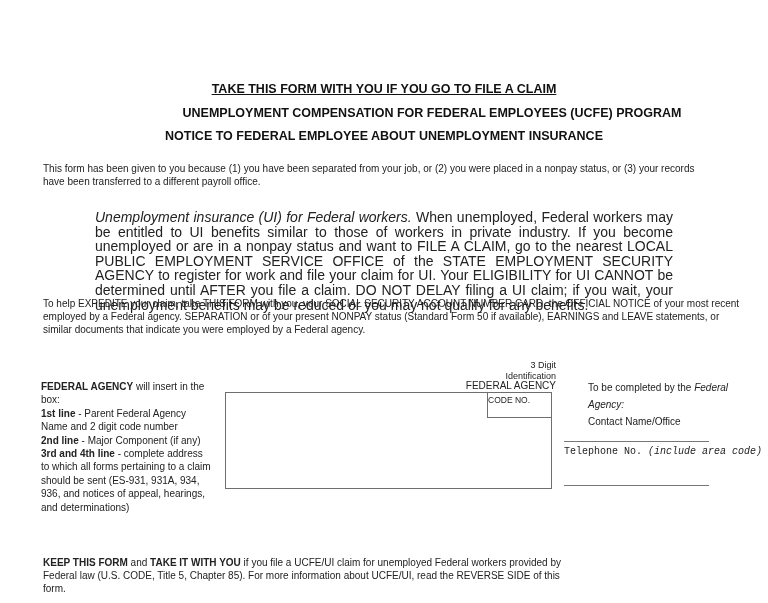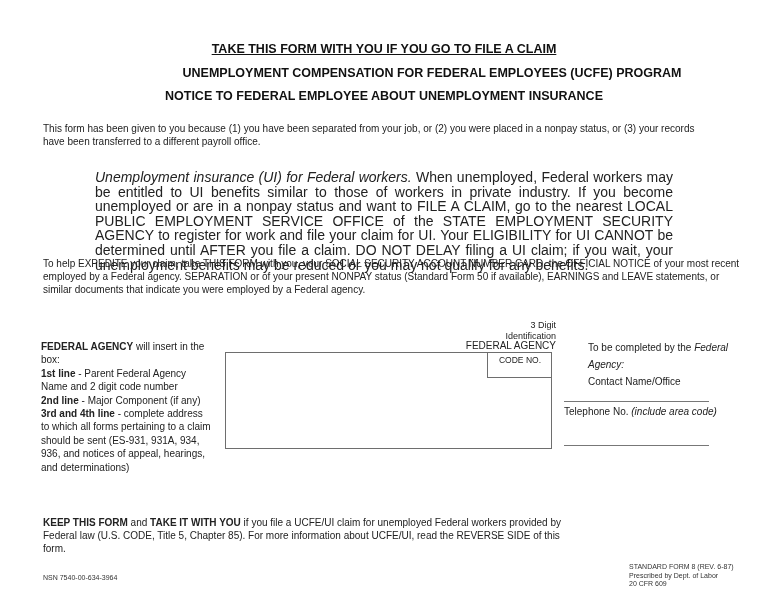--- a/index.html
+++ b/index.html
@@ -8,21 +8,21 @@
       background: #ffffff;
     }
     body {
       width: 768px;
       height: 603px;
       position: relative;
       overflow: hidden;
       font-family: "Liberation Sans", "DejaVu Sans", sans-serif;
       color: #1a1a1a;
     }
-    .abs { position: absolute; }
+    .abs { position: absolute; margin-top: 40px; }
     .heading {
       left: 0;
       width: 768px;
       text-align: center;
       font-weight: bold;
       font-size: 12.5px;
       letter-spacing: 0px;
       color: #111;
     }
     .heading.underline span { text-decoration: underline; }
@@ -58,21 +58,21 @@
       background: #fff;
     }
     .code-box {
       left: 487px;
       top: 352px;
       width: 65px;
       height: 26px;
       border-left: 1px solid #6e6e6e;
       border-bottom: 1px solid #6e6e6e;
       box-sizing: border-box;
-      text-align: center;
+      text-align: left;
       font-size: 8.5px;
       padding-top: 3px;
       color: #222;
     }
     .code-header {
       left: 444px;
       top: 320px;
       width: 112px;
       text-align: right;
       font-size: 9px;
@@ -141,21 +141,21 @@
 <div class="abs agency-box"></div>
 <div class="abs code-box">
   <span>CODE NO.</span>
 </div>
 
 <div class="abs contact-block">
   <span>To be completed by the </span><span class="italic">Federal Agency:</span><br>
   <span>Contact Name/Office</span>
 </div>
 <div class="abs underline-rule" style="top:401px;"></div>
-<div class="abs" style="left:564px; top:406px; font-size:10px; color:#222;">
+<div class="abs" style="left:564px; top:406px; font-size:10px; color:#222;font-family:Liberation Mono, monospace;">
   <span>Telephone No. </span><span class="italic">(include area code)</span>
 </div>
 <div class="abs underline-rule" style="top:445px;"></div>
 
 <div class="abs para" style="left:43px; top:516px; width:540px;">
   <span class="bold">KEEP THIS FORM</span><span> and </span><span class="bold">TAKE IT WITH YOU</span><span> if you file a UCFE/UI claim for unemployed Federal workers provided by Federal law (U.S. CODE, Title 5, Chapter 85). For more information about UCFE/UI, read the REVERSE SIDE of this form.</span>
 </div>
 
 <div class="abs footer-left">NSN 7540-00-634-3964</div>
 <div class="abs footer-right">

